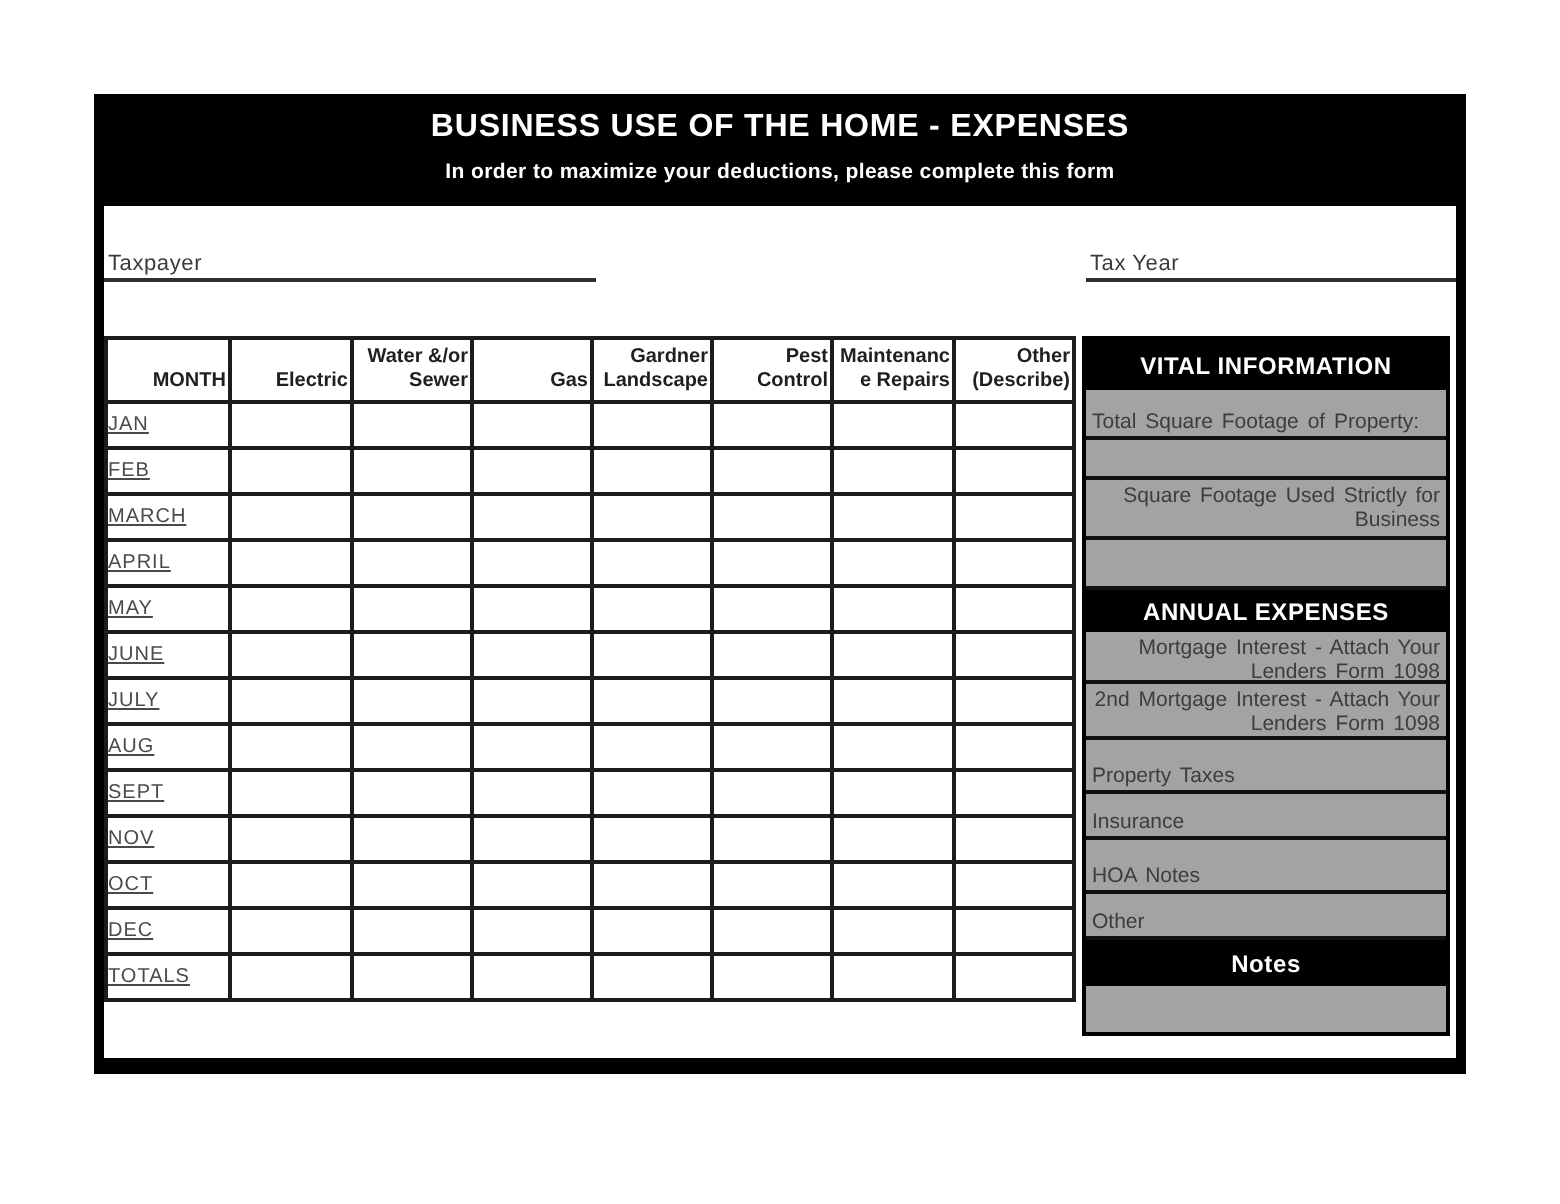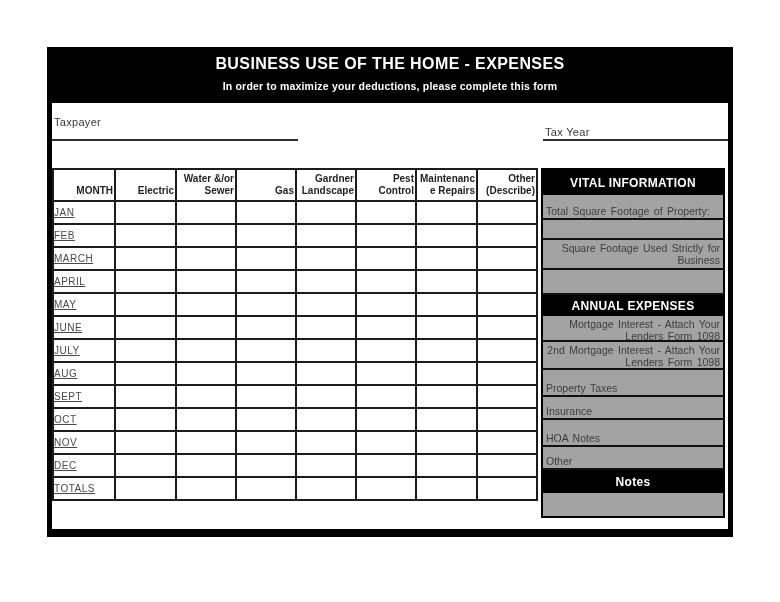--- a/index.html
+++ b/index.html
@@ -16,21 +16,21 @@
   .banner-subtitle { margin-top:7px; font-size:10.5px; font-weight:bold; letter-spacing:.2px; }
 
   
   .form-body {
     position:relative; height:434px; background:#ffffff;
     border-left:5px solid #000; border-right:5px solid #000; border-bottom:8px solid #000;
   }
 
   
   .field-label { position:absolute; font-size:11px; color:#3a3a3a; letter-spacing:.3px; }
-  .taxpayer-label { left:2px; top:13px; }
+  .taxpayer-label { left:2px; top:23px; }
   .taxyear-label  { left:493px; top:23px; }
   .write-line { position:absolute; border-bottom:2px solid #2e2e2e; height:14px; background:transparent; }
   .taxpayer-line { left:0px; top:24px; width:246px; }
   .taxyear-line  { left:491px; top:24px; width:185px; }
 
   
   .content { position:absolute; left:0; top:65px; width:676px; display:flex; align-items:flex-start; }
 
   
   table.expenses { border-collapse:collapse; table-layout:fixed; width:484px; }
@@ -198,31 +198,31 @@
                 <th>SEPT</th>
                 <td></td>
                 <td></td>
                 <td></td>
                 <td></td>
                 <td></td>
                 <td></td>
                 <td></td>
               </tr>
             <tr>
+                <th>NOV</th>
+                <td></td>
+                <td></td>
+                <td></td>
+                <td></td>
+                <td></td>
+                <td></td>
+                <td></td>
+              </tr>
+            <tr>
                 <th>OCT</th>
-                <td></td>
-                <td></td>
-                <td></td>
-                <td></td>
-                <td></td>
-                <td></td>
-                <td></td>
-              </tr>
-            <tr>
-                <th>NOV</th>
                 <td></td>
                 <td></td>
                 <td></td>
                 <td></td>
                 <td></td>
                 <td></td>
                 <td></td>
               </tr>
             <tr>
                 <th>DEC</th>

